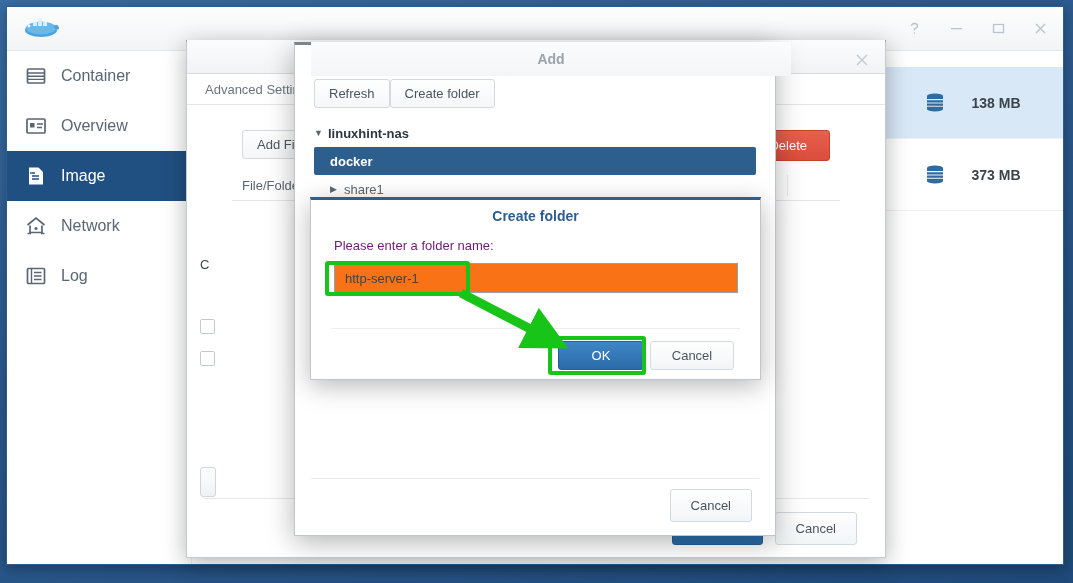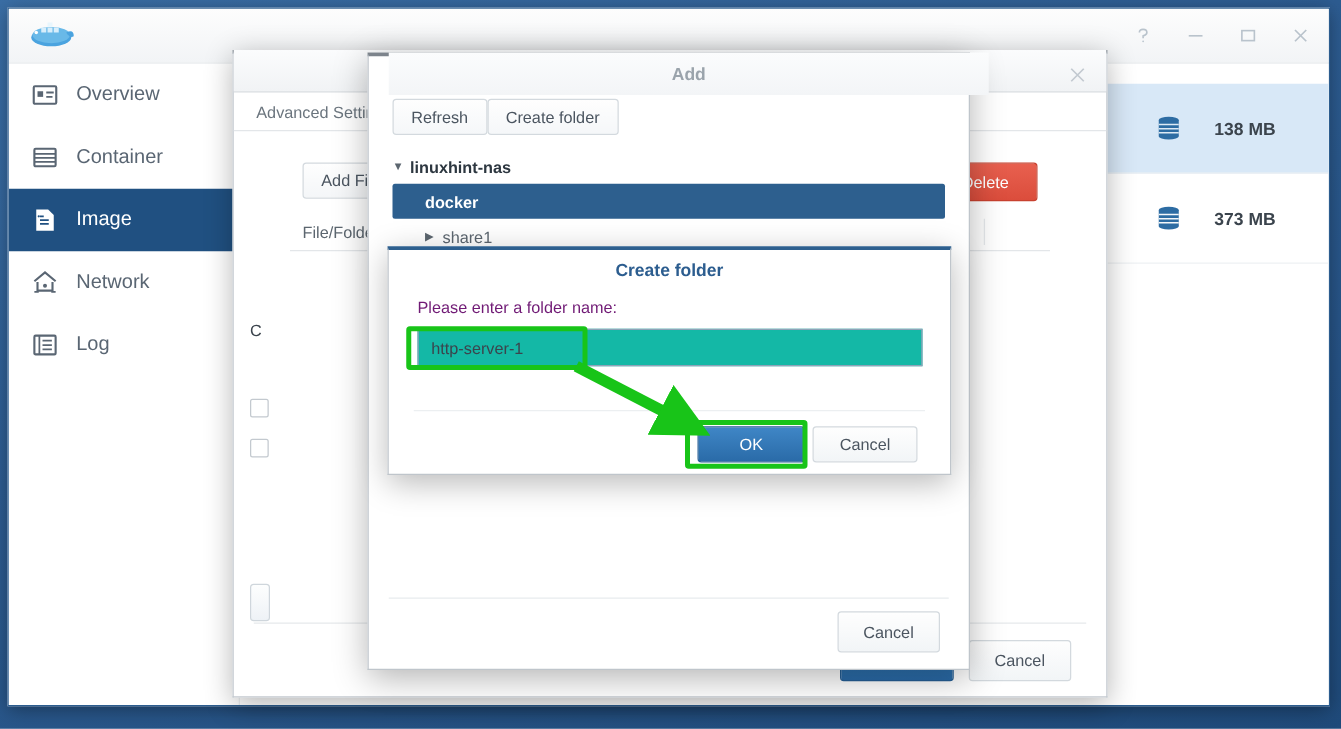--- a/index.html
+++ b/index.html
@@ -178,21 +178,21 @@
     padding: 6px 14px; font-size: 13px; color: #4b5560;
     background: linear-gradient(#fefefe, #f5f7f9);
     border: 1px solid #d3d9de; border-radius: 3px; cursor: pointer;
   }
   #tree { position: absolute; left: 19px; right: 19px; top: 74px; }
   .tree-row {
     height: 28px; display: flex; align-items: center;
     font-size: 13px; cursor: pointer;
   }
   .tree-root { color: #2d3740; font-weight: bold; }
-  .tree-child { padding-left: 26px; color: #5c666f; }
+  .tree-child { padding-left: 16px; color: #5c666f; }
   .tree-row.selected {
     background: #2d5f8e; color: #fff; font-weight: bold;
     border-radius: 2px;
   }
   .caret { width: 14px; font-size: 9px; color: #5c666f; }
   #add-footer-div {
     position: absolute; left: 16px; right: 16px; bottom: 56px;
     height: 1px; background: #e8ebee;
   }
   #select-btn {
@@ -222,21 +222,21 @@
     line-height: 28px; text-align: center;
     font-size: 14px; font-weight: bold; color: #2c5d8f;
   }
   #cf-prompt {
     position: absolute; left: 23px; top: 38px;
     font-size: 13px; color: #701a75;
   }
   #cf-input {
     position: absolute; left: 23px; top: 63px;
     width: 404px; height: 30px;
-    border: 1px solid #8ea3b8; background: #14b8a6;
+    border: 1px solid #8ea3b8; background: #f97316;
     font-family: "Liberation Sans", sans-serif;
     font-size: 13px; color: #3b444d;
     padding: 0 10px; outline: none;
   }
   #cf-div {
     position: absolute; left: 20px; right: 20px; top: 128px;
     height: 1px; background: #eceff1;
   }
   #ok-btn {
     position: absolute; left: 247px; top: 141px;
@@ -306,36 +306,36 @@
           </svg>
       </div>
     </div>
   </div>
 
   <div id="sidebar">
 
     <div class="side-item">
       <span class="side-icon">
         <svg viewBox="0 0 22 22" fill="none" stroke="#5a6673" stroke-width="1.7">
+          <rect x="2.5" y="4" width="17" height="14" rx="1"></rect>
+          <path d="M2.5 8 H19.5 M2.5 11.2 H19.5 M2.5 14.4 H19.5" stroke-width="1.4"></path>
+        </svg>
+      </span>
+      <span>Container</span>
+    </div>
+
+    <div class="side-item">
+      <span class="side-icon">
+        <svg viewBox="0 0 22 22" fill="none" stroke="#5a6673" stroke-width="1.7">
           <rect x="2" y="4" width="18" height="14" rx="1"></rect>
           <rect x="5" y="8" width="4.5" height="4.5" fill="#5a6673" stroke="none"></rect>
           <path d="M12 9 H18 M12 12.5 H17" stroke-width="1.5"></path>
         </svg>
       </span>
       <span>Overview</span>
-    </div>
-
-    <div class="side-item">
-      <span class="side-icon">
-        <svg viewBox="0 0 22 22" fill="none" stroke="#5a6673" stroke-width="1.7">
-          <rect x="2.5" y="4" width="17" height="14" rx="1"></rect>
-          <path d="M2.5 8 H19.5 M2.5 11.2 H19.5 M2.5 14.4 H19.5" stroke-width="1.4"></path>
-        </svg>
-      </span>
-      <span>Container</span>
     </div>
 
 
     <div class="side-item active">
       <span class="side-icon">
         <svg viewBox="0 0 22 22" fill="none" stroke="#ffffff" stroke-width="1.7">
           <path d="M4 2.5 H13.5 L18 7 V19.5 H4 Z" fill="#ffffff" stroke="none"></path>
           <path d="M7 8 H10 M7 11 H14 M7 14 H14" stroke="#205081" stroke-width="1.4"></path>
           <circle cx="6" cy="8" r="0.9" fill="#205081" stroke="none"></circle>
         </svg>

